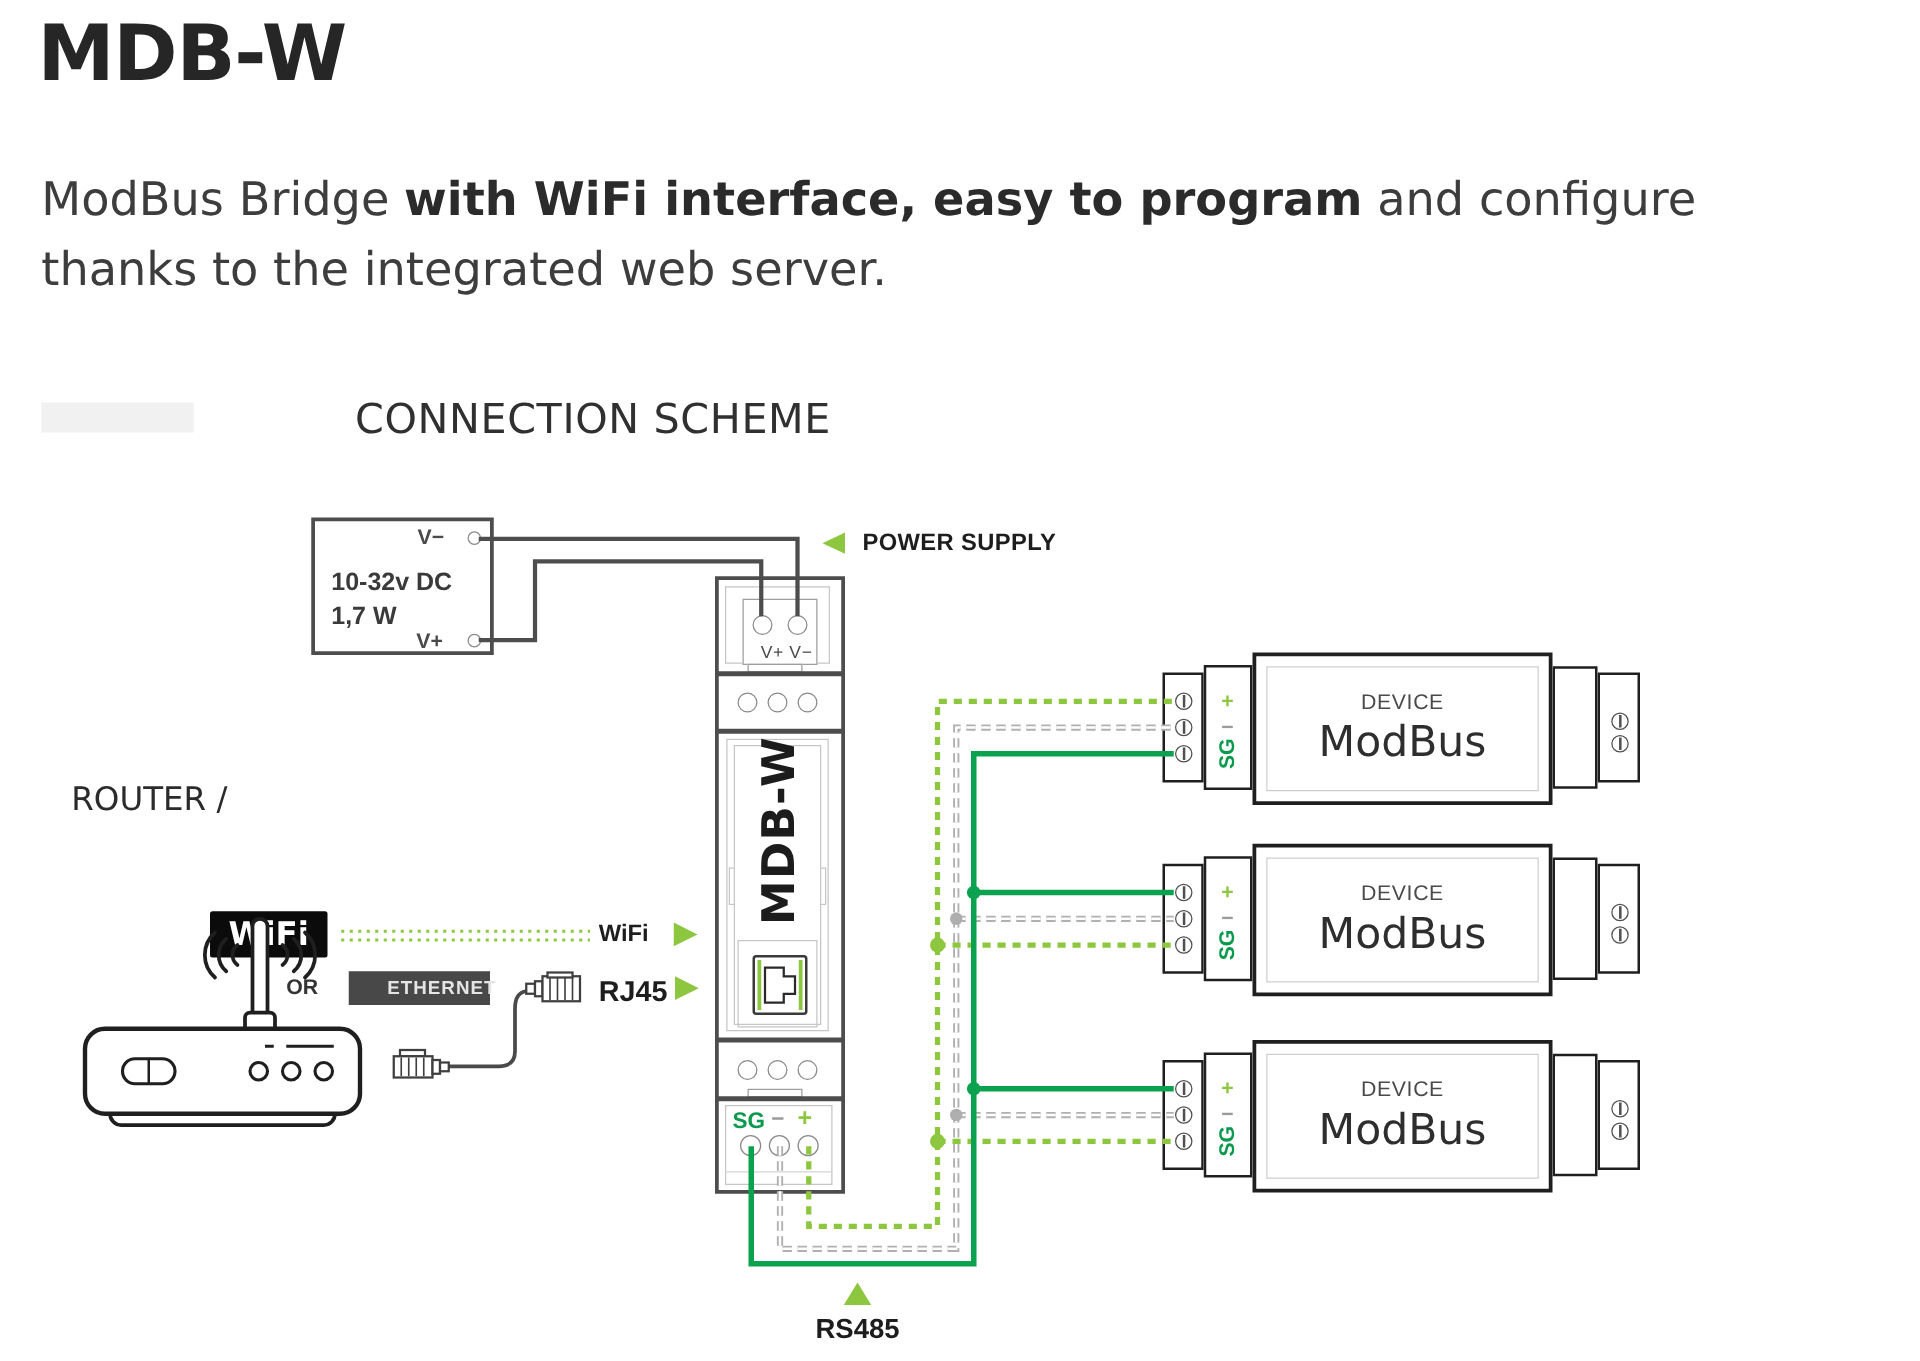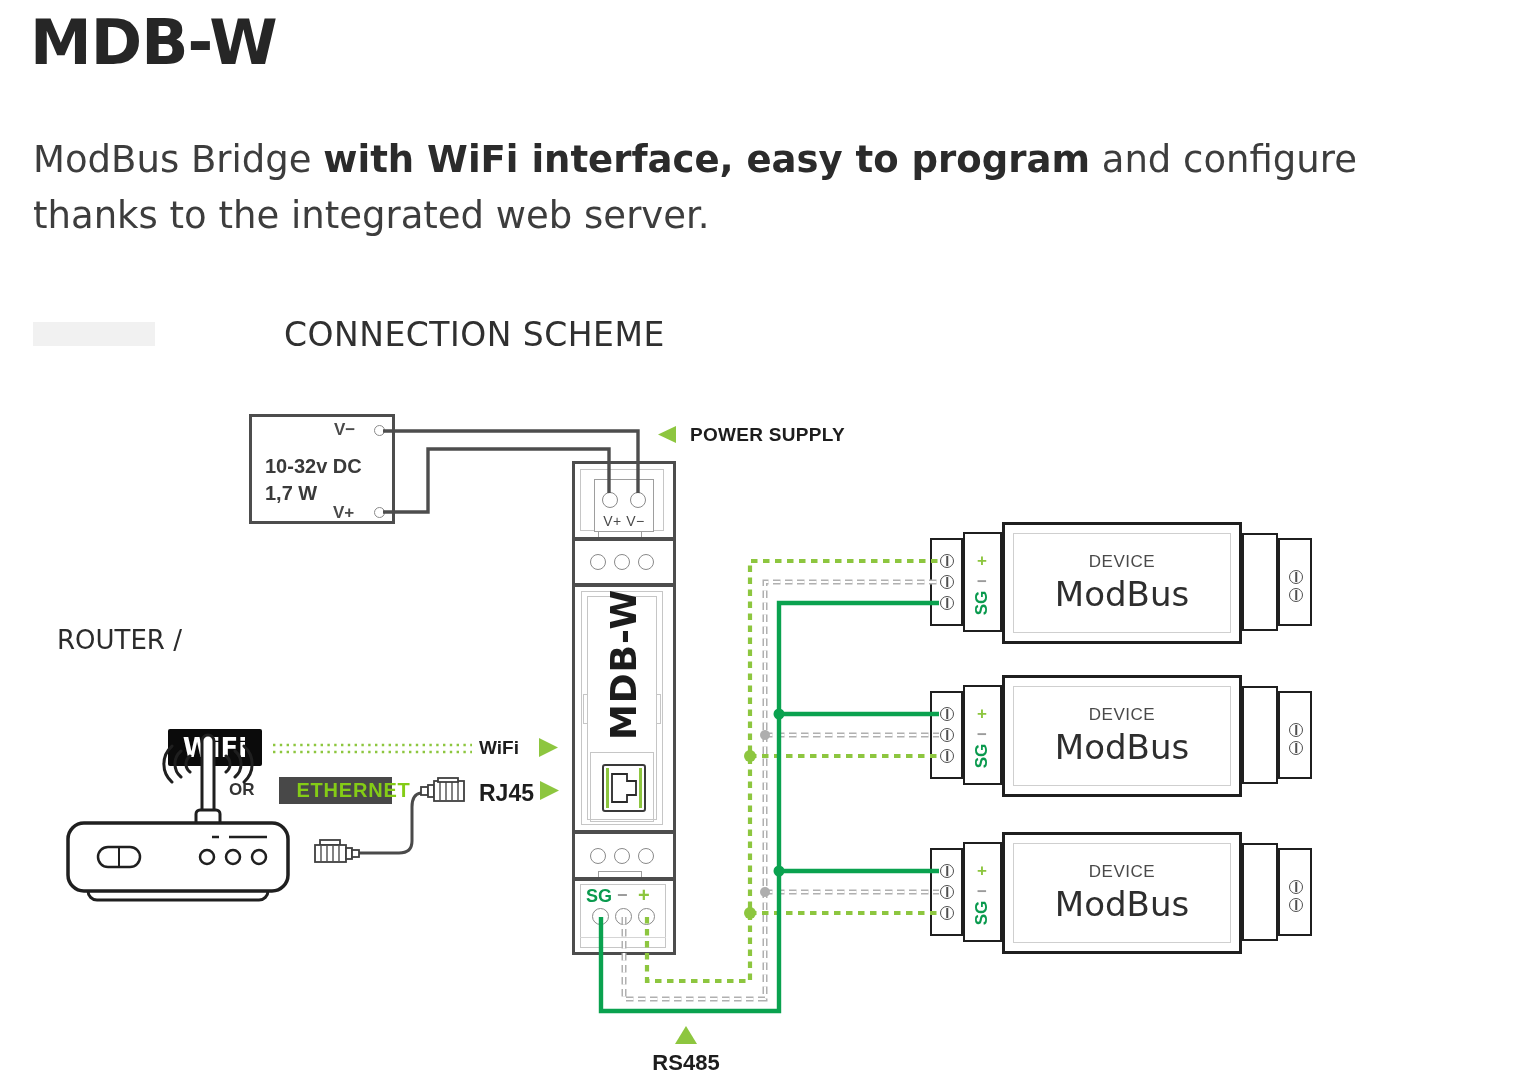--- a/index.html
+++ b/index.html
@@ -68,21 +68,21 @@
   <div class="abs lbl" style="left:265px;top:482px;font-size:20px;font-weight:700;color:#3a3a3a;">1,7 W</div>
   <div class="abs lbl" style="left:333px;top:503px;font-size:17px;font-weight:600;color:#4a4a4a;">V+</div>
   <div class="abs circ" style="left:374px;top:507px;width:11px;height:11px;"></div>
   <div class="abs lbl bold-lbl" style="left:690px;top:424px;font-size:19px;letter-spacing:.3px;">POWER SUPPLY</div>
 
   <div class="abs darkbox" style="left:572px;top:461px;width:104px;height:494px;"></div>
   <div class="abs thinbox" style="left:580px;top:469px;width:84px;height:62px;"></div>
   <div class="abs midbox" style="left:594px;top:479px;width:60px;height:53px;"></div>
   <div class="abs circ" style="left:602px;top:492px;width:16px;height:16px;"></div>
   <div class="abs circ" style="left:630px;top:492px;width:16px;height:16px;"></div>
-  <div class="abs lbl" style="left:598px;top:513px;width:52px;text-align:center;font-size:14px;color:#4a4a4a;letter-spacing:.5px;">V+ V−</div>
+  <div class="abs lbl" style="left:598px;top:513px;width:52px;text-align:right;font-size:14px;color:#4a4a4a;letter-spacing:.5px;">V+ V−</div>
   <div class="abs midbox" style="left:598px;top:531px;width:44px;height:7px;"></div>
   <div class="abs band" style="left:572px;top:537px;width:104px;"></div>
   <div class="abs circ" style="left:590px;top:554px;width:16px;height:16px;"></div>
   <div class="abs circ" style="left:614px;top:554px;width:16px;height:16px;"></div>
   <div class="abs circ" style="left:638px;top:554px;width:16px;height:16px;"></div>
   <div class="abs band" style="left:572px;top:583px;width:104px;"></div>
   <div class="abs thinbox" style="left:581px;top:591px;width:82px;height:234px;"></div>
   <div class="abs thinbox" style="left:587px;top:596px;width:70px;height:224px;"></div>
   <div class="abs thinbox" style="left:583px;top:694px;width:5px;height:30px;background:#fff;"></div>
   <div class="abs thinbox" style="left:656px;top:694px;width:5px;height:30px;background:#fff;"></div>
@@ -113,21 +113,21 @@
   <div class="abs circ" style="left:638px;top:908px;width:17px;height:17px;"></div>
 
   <div class="abs lbl" style="left:57px;top:620px;font-family:'DejaVu Sans',sans-serif;font-size:26px;line-height:40px;color:#2b2b2b;white-space:normal;width:400px;">
     <span>ROUTER /</span><br>
   </div>
   <div class="abs badge" style="left:168px;top:729px;width:94px;height:37px;background:#0b0b0b;border-radius:2px;">
     <span style="color:#fff;font-weight:800;font-size:26px;font-family:'DejaVu Sans',sans-serif;">WiFi</span>
   </div>
   <div class="abs lbl bold-lbl" style="left:229px;top:780px;font-size:17px;color:#333;">OR</div>
   <div class="abs badge" style="left:279px;top:777px;width:113px;height:27px;background:#484848;">
-    <span style="color:#84cc16;font-weight:700;font-size:20px;letter-spacing:.8px;margin-left:36px;">ETHERNET</span>
+    <span style="color:#e5e5e5;font-weight:700;font-size:15px;letter-spacing:.8px;margin-left:36px;">ETHERNET</span>
   </div>
   <div class="abs lbl bold-lbl" style="left:479px;top:737px;font-size:19px;">WiFi</div>
   <div class="abs lbl bold-lbl" style="left:479px;top:780px;font-size:23px;">RJ45</div>
 
   <div class="abs lbl bold-lbl" style="left:646px;top:1050px;width:80px;text-align:center;font-size:22px;">RS485</div>
 
   <div class="abs device" style="left:930px;top:522px;">
     <div class="dev-border" style="left:0;top:16px;width:33px;height:88px;"></div>
     <div class="screw" style="left:10px;top:32px;"></div>
     <div class="screw" style="left:10px;top:53px;"></div>

